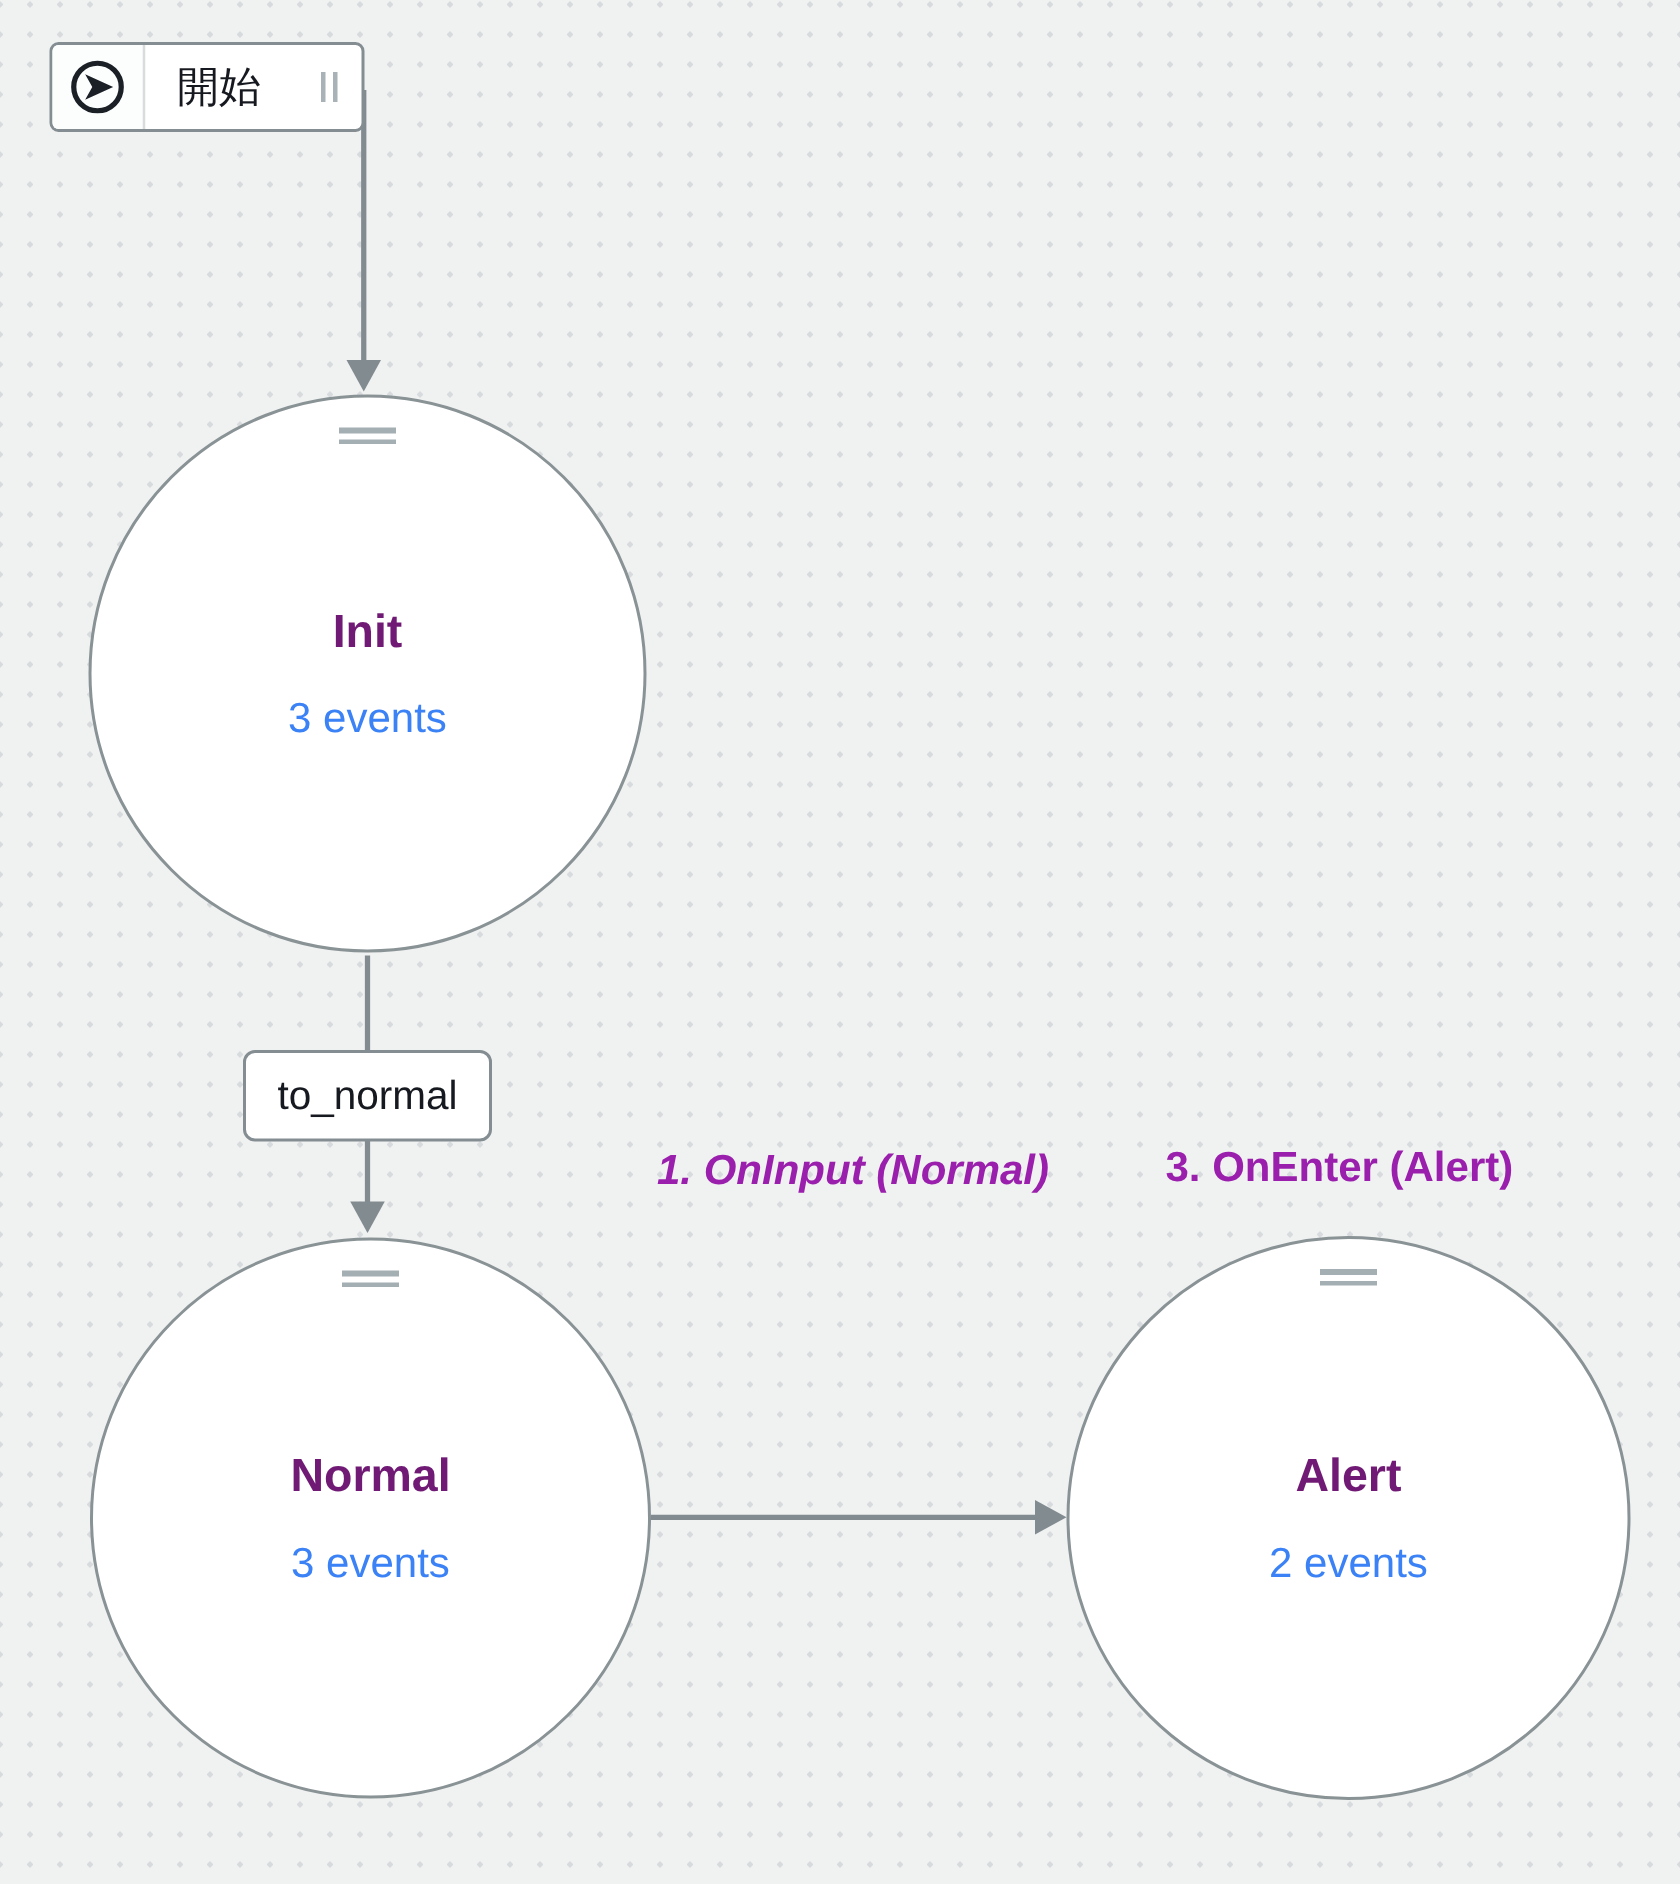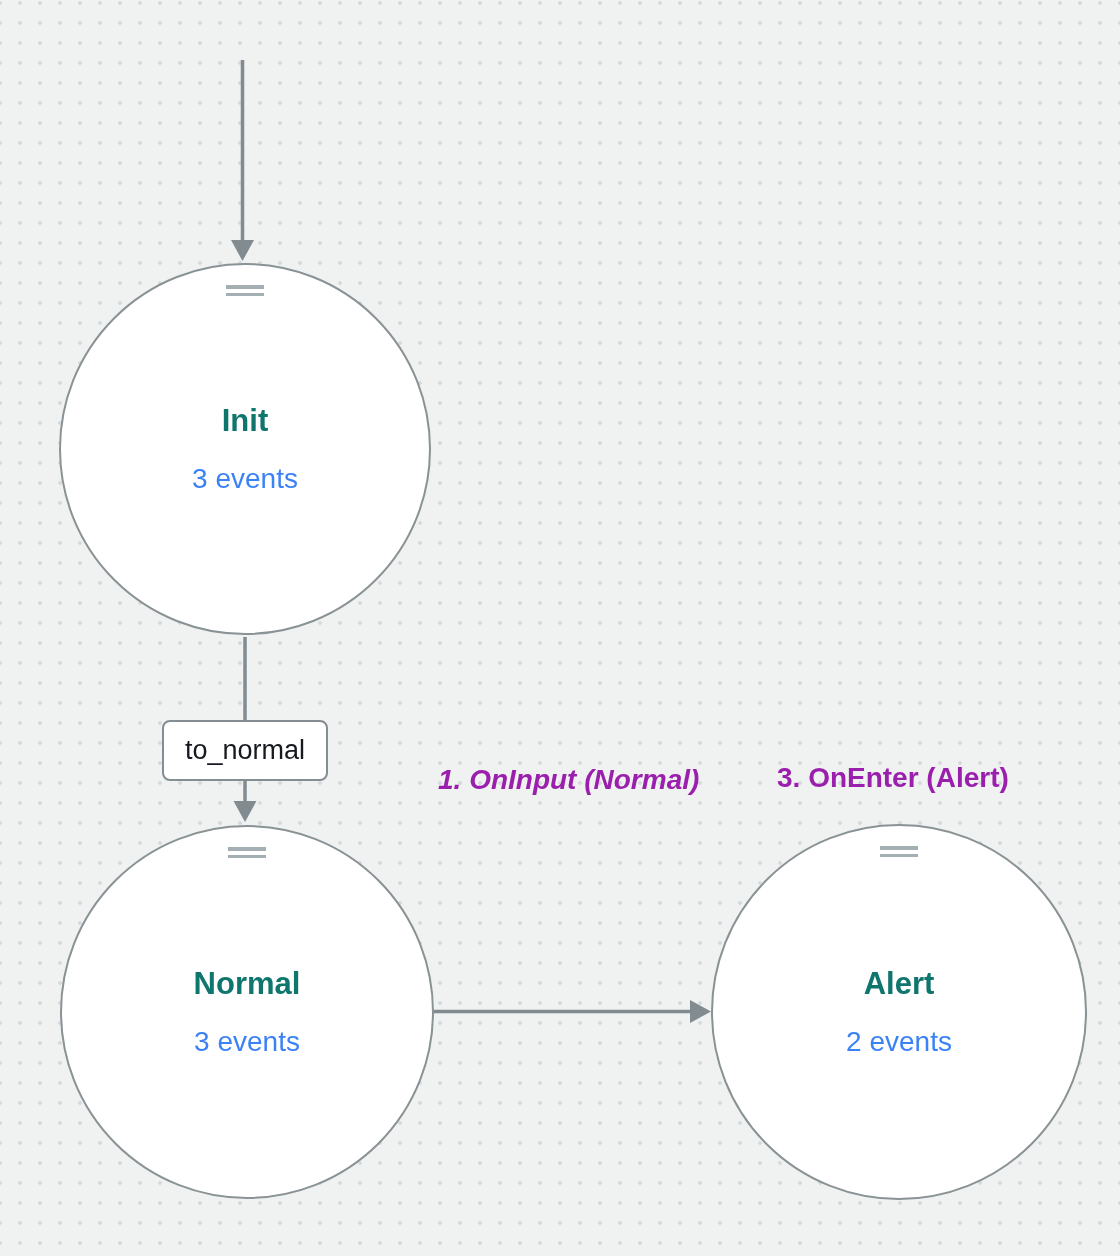--- a/index.html
+++ b/index.html
@@ -98,21 +98,21 @@
     cursor: grab;
   }
   .state .drag-bars i {
     display: block;
     width: 38px; height: 3.5px;
     background: #a3afb2;
   }
   .state-title {
     font-size: 31px;
     font-weight: 700;
-    color: #0f766e;
+    color: #701a75;
   }
   .state-events {
     font-size: 28px;
     color: #3b82f6;
     cursor: pointer;
   }
   #state-init   { left: 59px;  top: 263px; width: 372px; height: 372px; }
   #state-normal { left: 60px;  top: 825px; width: 374px; height: 374px; }
   #state-alert  { left: 711px; top: 824px; width: 376px; height: 376px; }
 
@@ -121,21 +121,21 @@
     position: absolute;
     background: #ffffff;
     border: 2px solid #848d91;
     border-radius: 8px;
     display: flex;
     align-items: center;
     justify-content: center;
     z-index: 3;
     cursor: pointer;
   }
-  #transition-to-normal { left: 162px; top: 700px; width: 166px; height: 61px; margin-top: 20px; }
+  #transition-to-normal { left: 162px; top: 700px; width: 166px; height: 61px; }
   #transition-to-alert  { left: 505px; top: 982px; width: 135px; height: 60px; }
   .transition-label {
     font-size: 27px;
     color: #16191f;
   }
 
   
   .annotation {
     position: absolute;
     font-size: 28px;
@@ -161,20 +161,35 @@
     <g>
       <line x1="245" y1="637" x2="245" y2="804"></line>
       <polygon points="245,822 233.5,801 256.5,801"></polygon>
     </g>
     <g>
       <line x1="434" y1="1011.5" x2="693" y2="1011.5"></line>
       <polygon points="711,1011.5 690,1000 690,1023"></polygon>
     </g>
   </svg>
 
+  <div class="start-node">
+    <div class="icon-cell">
+      <svg width="38" height="38" viewBox="0 0 24 24">
+        <circle cx="12" cy="12" r="10" fill="none" stroke="#1a2026" stroke-width="2.2"></circle>
+        <polygon points="6.8,6.6 18.6,12 6.8,17.4 9.8,12" fill="#1a2026"></polygon>
+      </svg>
+    </div>
+    <div class="label-cell">
+      <span class="start-label">開始</span>
+      <span class="grip">
+          <i></i>
+          <i></i>
+        </span>
+    </div>
+  </div>
 
   <div class="state" id="state-init">
     <span class="drag-bars">
         <i></i>
         <i></i>
       </span>
     <span class="state-title">Init</span>
     <span class="state-events">3 events</span>
   </div>
 

